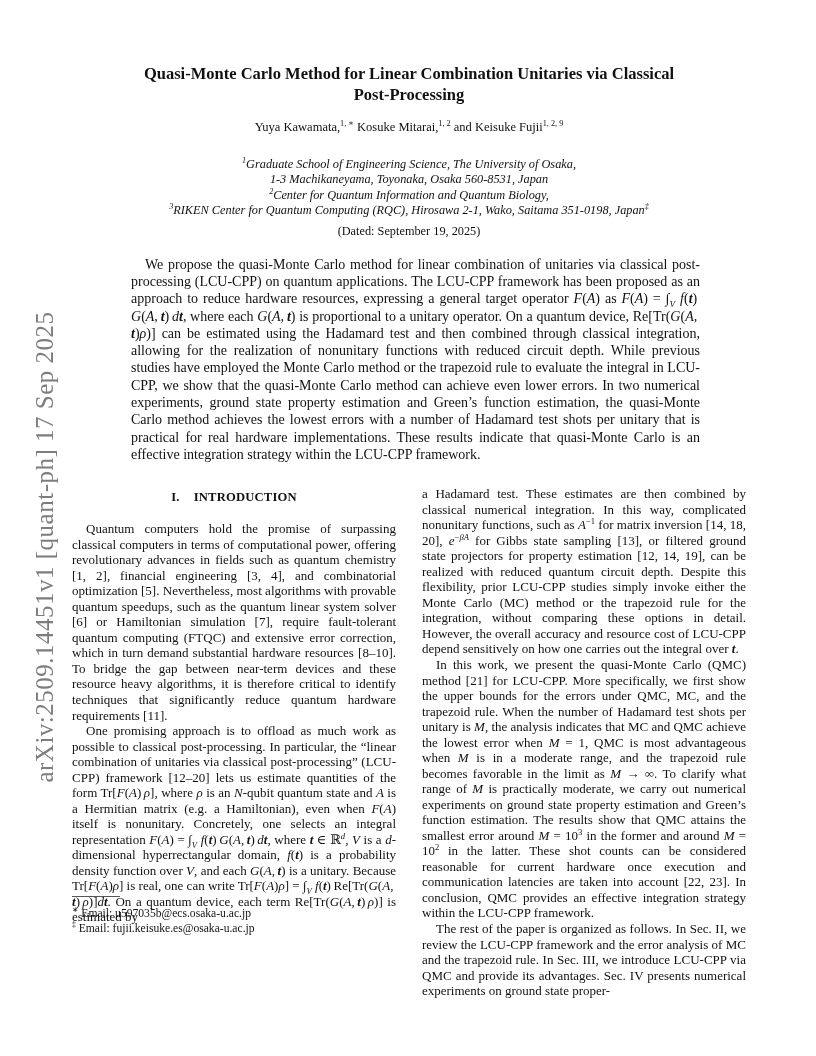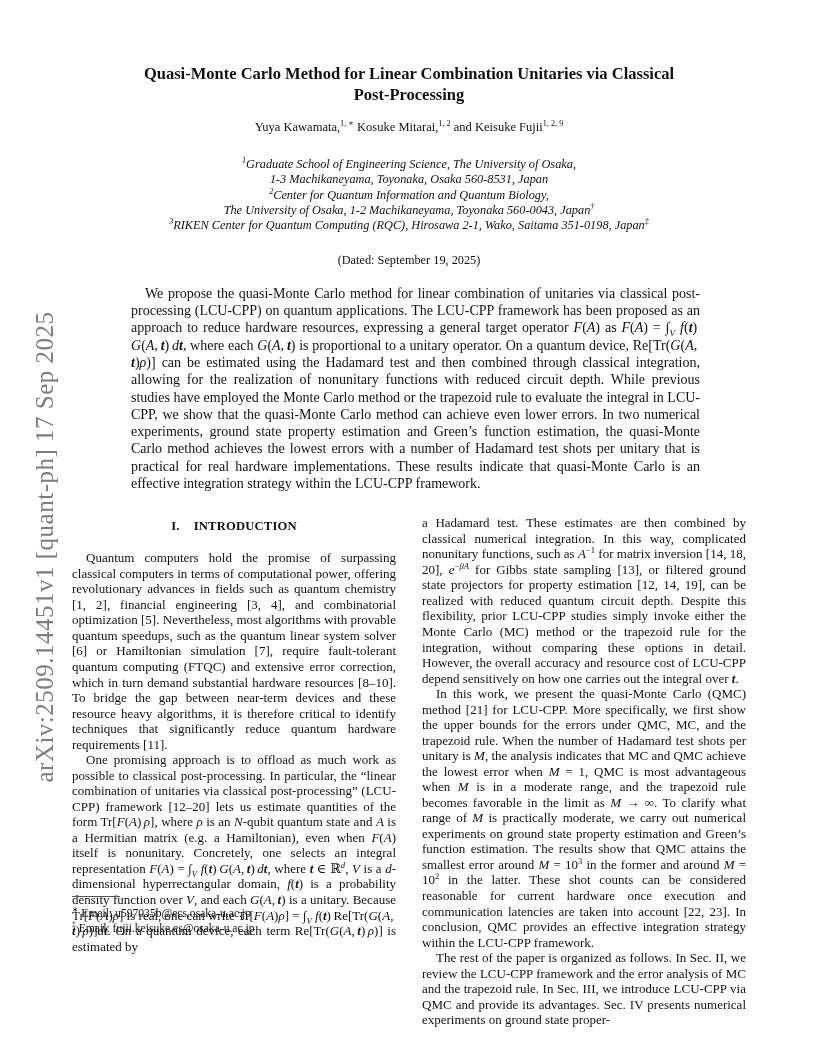--- a/index.html
+++ b/index.html
@@ -43,21 +43,21 @@
   .affils {
     text-align: center;
     font-style: italic;
     font-size: 12.3px;
     line-height: 1.23;
     margin-top: 22px;
   }
   .dated {
     text-align: center;
     font-size: 12.3px;
-    margin-top: 20px;
+    margin-top: 6px;
   }
   sup { font-size: 0.66em; line-height: 0; }
   sub { font-size: 0.66em; line-height: 0; }
   .abstract {
     margin: 17px 46px 0 59px;
     text-align: justify;
     font-size: 14px;
     line-height: 1.235;
   }
   .abstract .first-indent { display: inline-block; width: 14px; }
@@ -116,21 +116,20 @@
       <div>Quasi-Monte Carlo Method for Linear Combination Unitaries via Classical</div>
       <div>Post-Processing</div>
     </div>
 
     <div class="authors">Yuya Kawamata,<sup>1, ∗</sup> Kosuke Mitarai,<sup>1, 2</sup> and Keisuke Fujii<sup>1, 2, 9</sup></div>
 
     <div class="affils">
       <div><sup>1</sup>Graduate School of Engineering Science, The University of Osaka,</div>
       <div>1-3 Machikaneyama, Toyonaka, Osaka 560-8531, Japan</div>
       <div><sup>2</sup>Center for Quantum Information and Quantum Biology,</div>
-      <div>The University of Osaka, 1-2 Machikaneyama, Toyonaka 560-0043, Japan<sup>†</sup></div>
       <div><sup>3</sup>RIKEN Center for Quantum Computing (RQC), Hirosawa 2-1, Wako, Saitama 351-0198, Japan<sup>‡</sup></div>
     </div>
 
     <div class="dated">(Dated: September 19, 2025)</div>
 
     <div class="abstract"><span class="first-indent"></span><span>We propose the quasi-Monte Carlo method for linear combination of unitaries via classical post-processing (LCU-CPP) on quantum applications. The LCU-CPP framework has been proposed as an approach to reduce hardware resources, expressing a general target operator <i>F</i>(<i>A</i>) as <i>F</i>(<i>A</i>) = ∫<sub><i>V</i></sub> <i>f</i>(<b><i>t</i></b>) <i>G</i>(<i>A</i>, <b><i>t</i></b>) <i>d</i><b><i>t</i></b>, where each <i>G</i>(<i>A</i>, <b><i>t</i></b>) is proportional to a unitary operator. On a quantum device, Re[Tr(<i>G</i>(<i>A</i>, <b><i>t</i></b>)<i>ρ</i>)] can be estimated using the Hadamard test and then combined through classical integration, allowing for the realization of nonunitary functions with reduced circuit depth. While previous studies have employed the Monte Carlo method or the trapezoid rule to evaluate the integral in LCU-CPP, we show that the quasi-Monte Carlo method can achieve even lower errors. In two numerical experiments, ground state property estimation and Green’s function estimation, the quasi-Monte Carlo method achieves the lowest errors with a number of Hadamard test shots per unitary that is practical for real hardware implementations. These results indicate that quasi-Monte Carlo is an effective integration strategy within the LCU-CPP framework.</span></div>
 
     <div class="columns">
 
       <div class="col">

